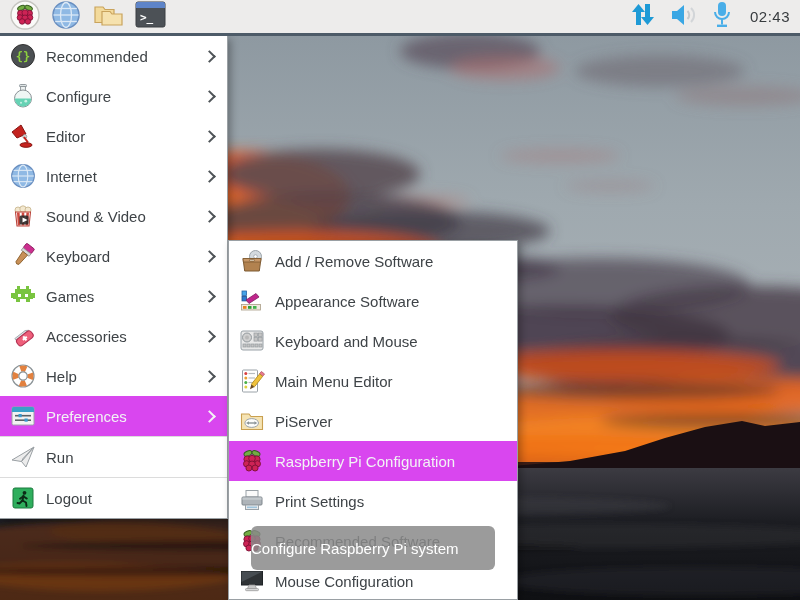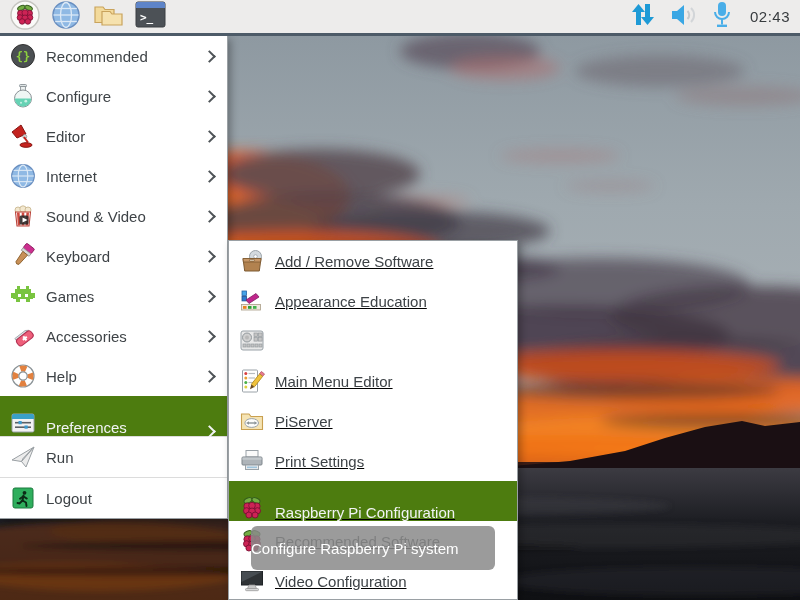--- a/index.html
+++ b/index.html
@@ -17,25 +17,25 @@
   .panel-right{display:flex;align-items:center;gap:13px;}
   .launcher{display:flex;align-items:center;justify-content:center;cursor:pointer;}
   .clock{font-size:15px;color:#383c3f;margin-left:5px;letter-spacing:.5px;}
 
   
   .main-menu{position:absolute;left:0;top:36px;width:228px;background:#fff;
              box-sizing:border-box;border-right:1px solid #9aa0a4;border-bottom:1px solid #9aa0a4;
              box-shadow:3px 3px 8px rgba(0,0,0,.3);z-index:4;}
   .submenu{position:absolute;left:228px;top:240px;width:290px;height:360px;background:#fff;
            box-sizing:border-box;border:1px solid #9aa0a4;overflow:hidden;
-           box-shadow:3px 3px 8px rgba(0,0,0,.3);z-index:4;text-decoration:underline;}
+           box-shadow:3px 3px 8px rgba(0,0,0,.3);z-index:4;}
   .menu-item{height:40px;display:flex;align-items:center;gap:10px;padding:0 10px;
              color:#3e4347;font-size:15px;cursor:pointer;box-sizing:border-box;}
   .menu-item .label{flex:1;white-space:nowrap;}
-  .menu-item.highlighted{background:#4d7c0f;color:#f2f4f5;align-items:flex-end;}
+  .menu-item.highlighted{background:#d946ef;color:#f2f4f5;}
   .icon{width:26px;height:26px;flex:0 0 26px;}
   .icon svg{width:26px;height:26px;display:block;}
   .chev{width:7px;height:7px;border-top:2px solid #4e5357;border-right:2px solid #4e5357;
         transform:rotate(45deg);margin-right:3px;flex:0 0 auto;}
   .highlighted .chev{border-color:#f2f4f5;}
   .separator{height:1px;background:#dcdcdc;margin:0;}
 
   
   .tooltip{position:absolute;left:251px;top:526px;width:244px;height:44px;
            background:rgba(138,138,138,.85);border-radius:6px;color:#fff;
@@ -407,21 +407,21 @@
         <svg viewBox="0 0 26 26">
           <rect x="3" y="3" width="4.5" height="4.5" fill="#45a3e8" stroke="#2565a8" stroke-width=".8"></rect>
           <rect x="3" y="8.4" width="4.5" height="4.5" fill="#2e7bd0" stroke="#1d4f92" stroke-width=".8"></rect>
           <polygon points="7,12 17,5.5 20,9 10,15.5" fill="#c0268c" stroke="#821a60" stroke-width=".8"></polygon>
           <rect x="2.5" y="16.5" width="19" height="5.5" fill="#efe9de" stroke="#a89c84" stroke-width=".8"></rect>
           <rect x="4" y="18" width="3.5" height="2.8" fill="#e8821e"></rect>
           <rect x="9" y="18" width="3.5" height="2.8" fill="#2f9e36"></rect>
           <rect x="14" y="18" width="3.5" height="2.8" fill="#41b34a"></rect>
         </svg>
       </span>
-      <span class="label">Appearance Education</span>
+      <span class="label">Appearance Software</span>
     </div>
 
     <div class="menu-item">
       <span class="icon">
         <svg viewBox="0 0 26 26">
           <rect x="2" y="3" width="22" height="19" rx="2" fill="#e8e8e8" stroke="#9aa2a8"></rect>
           <circle cx="8" cy="9.5" r="4.5" fill="#d0d0d0" stroke="#8a9296" stroke-width=".9"></circle>
           <circle cx="8" cy="9.5" r="2" fill="#b8b8b8"></circle>
           <g fill="#c4c4c4" stroke="#949a9e" stroke-width=".7">
             <rect x="15" y="5" width="3.6" height="3.6"></rect>
@@ -429,20 +429,21 @@
             <rect x="15" y="9.5" width="3.6" height="3.6"></rect>
               <rect x="19.5" y="9.5" width="3.6" height="3.6"></rect>
             <rect x="4" y="16" width="3" height="3"></rect>
               <rect x="8" y="16" width="3" height="3"></rect>
             <rect x="12" y="16" width="3" height="3"></rect>
               <rect x="16" y="16" width="3" height="3"></rect>
             <rect x="20" y="16" width="3" height="3"></rect>
           </g>
         </svg>
       </span>
+      <span class="label">Keyboard and Mouse</span>
     </div>
 
     <div class="menu-item">
       <span class="icon">
         <svg viewBox="0 0 26 26">
           <rect x="3.5" y="2" width="15" height="22" rx="1" fill="#ffffff" stroke="#9aa2a8"></rect>
           <circle cx="6.8" cy="5.5" r="1.5" fill="#d84040"></circle>
             <circle cx="6.8" cy="10" r="1.5" fill="#e8a030"></circle>
           <circle cx="6.8" cy="14.5" r="1.5" fill="#48b048"></circle>
             <circle cx="6.8" cy="19" r="1.5" fill="#e0d040"></circle>
@@ -467,61 +468,61 @@
           <path d="M2.5,6 h7.5 l2,2.5 h11.5 v13 h-21 Z" fill="#f5e3b3" stroke="#c9a050" stroke-width="1.1"></path>
           <ellipse cx="12.7" cy="15" rx="6.8" ry="4.4" fill="#fdfdfb" stroke="#9aa2a8" stroke-width="1"></ellipse>
           <line x1="9.6" y1="15" x2="15.8" y2="15" stroke="#8a9296" stroke-width="1.4"></line>
           <polygon points="10,13.2 7.1,15 10,16.8" fill="#8a9296"></polygon>
           <polygon points="15.4,13.2 18.3,15 15.4,16.8" fill="#8a9296"></polygon>
         </svg>
       </span>
       <span class="label">PiServer</span>
     </div>
 
+    <div class="menu-item highlighted">
+      <span class="icon">
+        <svg viewBox="0 0 26 26">
+            <use href="#raspi"></use>
+          </svg>
+      </span>
+      <span class="label">Raspberry Pi Configuration</span>
+    </div>
+
     <div class="menu-item">
       <span class="icon">
         <svg viewBox="0 0 26 26">
           <rect x="7" y="2.5" width="12" height="6.5" fill="#fafafa" stroke="#9aa2a8"></rect>
           <rect x="3" y="9" width="20" height="8" rx="1" fill="#aeb4b9" stroke="#7e868c"></rect>
           <rect x="3.5" y="9.5" width="19" height="2.3" fill="#c3c9cd"></rect>
           <rect x="6.5" y="17" width="13" height="4.5" fill="#e8eaec" stroke="#9aa2a8"></rect>
           <rect x="8" y="18.5" width="10" height="1.6" fill="#9fc4dc"></rect>
         </svg>
       </span>
       <span class="label">Print Settings</span>
     </div>
 
-    <div class="menu-item highlighted">
-      <span class="icon">
-        <svg viewBox="0 0 26 26">
-            <use href="#raspi"></use>
-          </svg>
-      </span>
-      <span class="label">Raspberry Pi Configuration</span>
-    </div>
-
     <div class="menu-item">
       <span class="icon">
         <svg viewBox="0 0 26 26">
             <use href="#raspi"></use>
           </svg>
       </span>
       <span class="label">Recommended Software</span>
     </div>
 
     <div class="menu-item">
       <span class="icon">
         <svg viewBox="0 0 26 26">
           <rect x="2.5" y="3.5" width="21" height="13.5" fill="#2f3336" stroke="#1f2326"></rect>
           <polygon points="2.5,3.5 23.5,3.5 2.5,14" fill="#4a5055" opacity=".9"></polygon>
           <polygon points="10,17 16,17 17.5,20.5 8.5,20.5" fill="#c7c7c7" stroke="#9a9a9a" stroke-width=".8"></polygon>
           <rect x="6.5" y="20.5" width="13" height="2.2" rx="1" fill="#d6d6d6" stroke="#9a9a9a" stroke-width=".8"></rect>
         </svg>
       </span>
-      <span class="label">Video Configuration</span>
+      <span class="label">Mouse Configuration</span>
     </div>
   </div>
 
   <div class="tooltip">
     <span>Configure Raspberry Pi system</span>
   </div>
 
 </div>
 
 </body></html>

